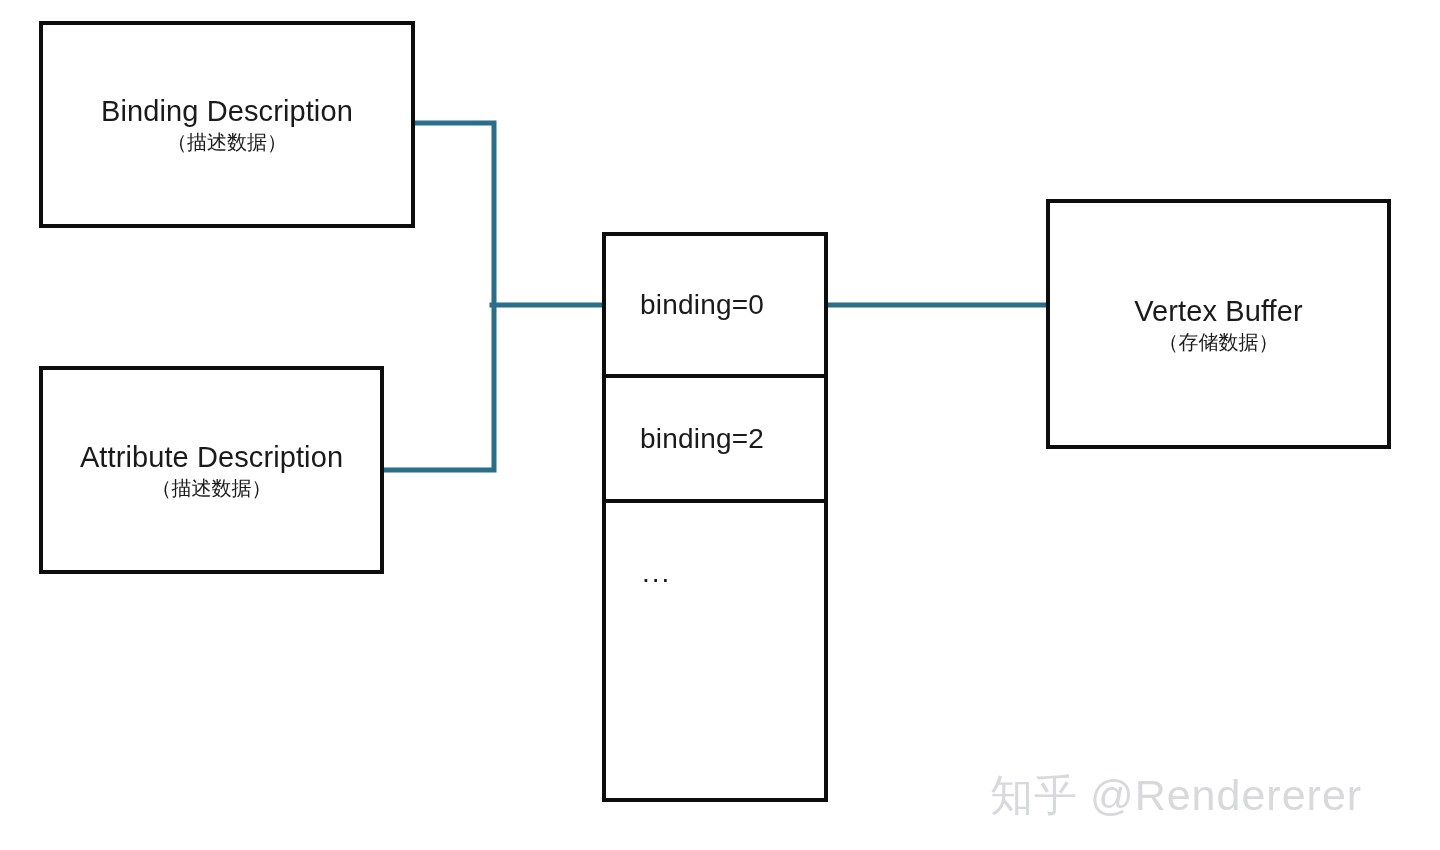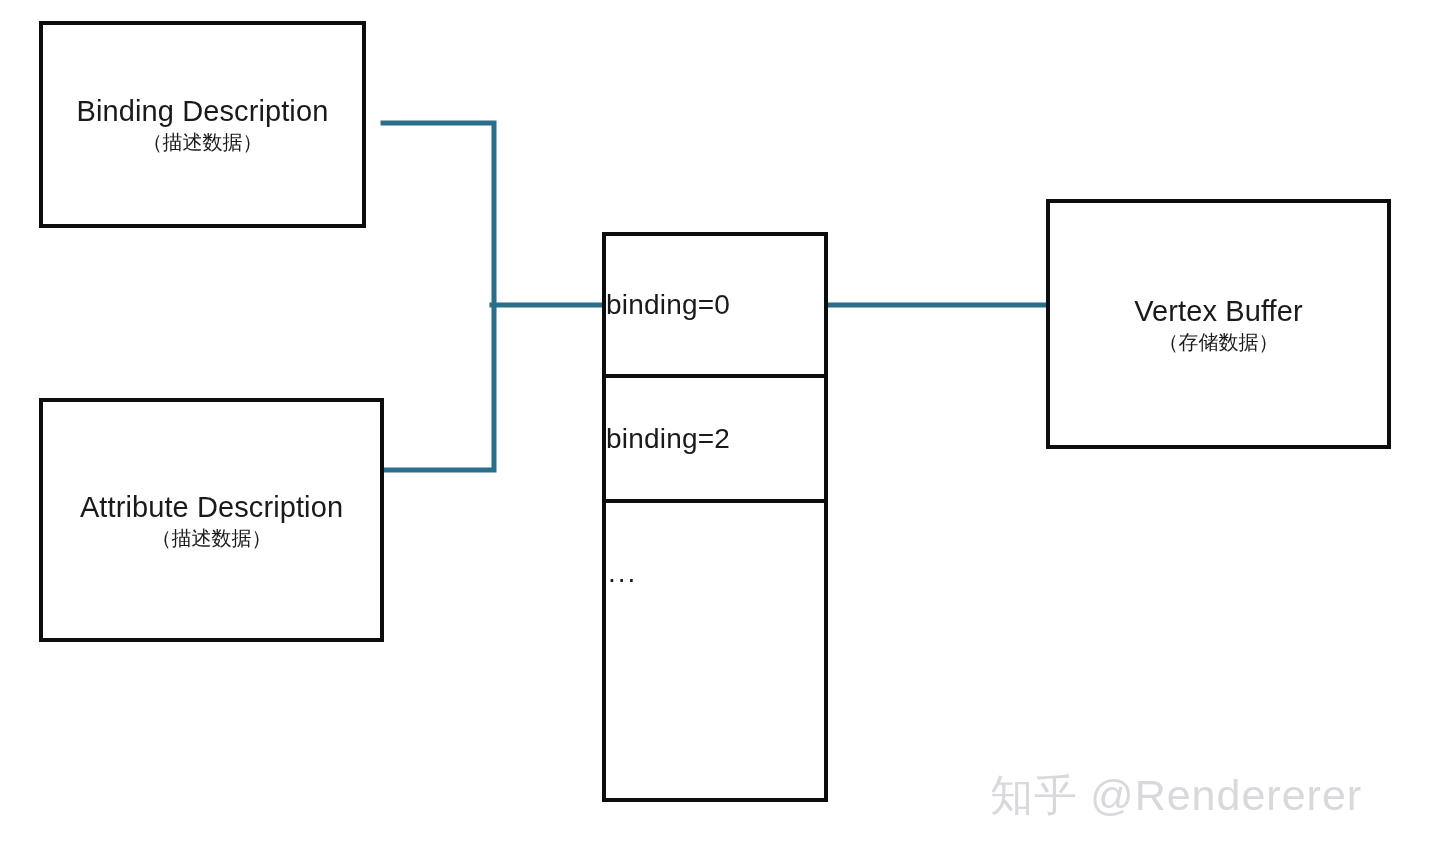--- a/index.html
+++ b/index.html
@@ -54,29 +54,28 @@
     font-size: 20px;
     font-weight: 400;
     white-space: nowrap;
     color: #1a1a1a;
   }
 
   
   #box-binding-description {
     left: 39px;
     top: 21px;
-    width: 327px;
+    width: 376px;
     height: 207px;
   }
   #box-attribute-description {
     left: 39px;
     top: 366px;
     width: 345px;
-    height: 244px;
-    margin-top: 32px;
+    height: 208px;
   }
   #box-vertex-buffer {
     left: 1046px;
     top: 199px;
     width: 345px;
     height: 250px;
   }
 
   
   #binding-stack {
@@ -89,20 +88,21 @@
     border: 4px solid #0d0d0d;
     background: #ffffff;
     display: flex;
     flex-direction: column;
   }
   .binding-cell {
     box-sizing: border-box;
     display: flex;
     align-items: center;
     justify-content: flex-start;
+    padding-left: 34px;
     border-bottom: 4px solid #0d0d0d;
     background: #ffffff;
   }
   .binding-cell:last-child {
     border-bottom: none;
   }
   .binding-cell .binding-label {
     font-size: 28px;
     font-weight: 400;
     color: #1a1a1a;

